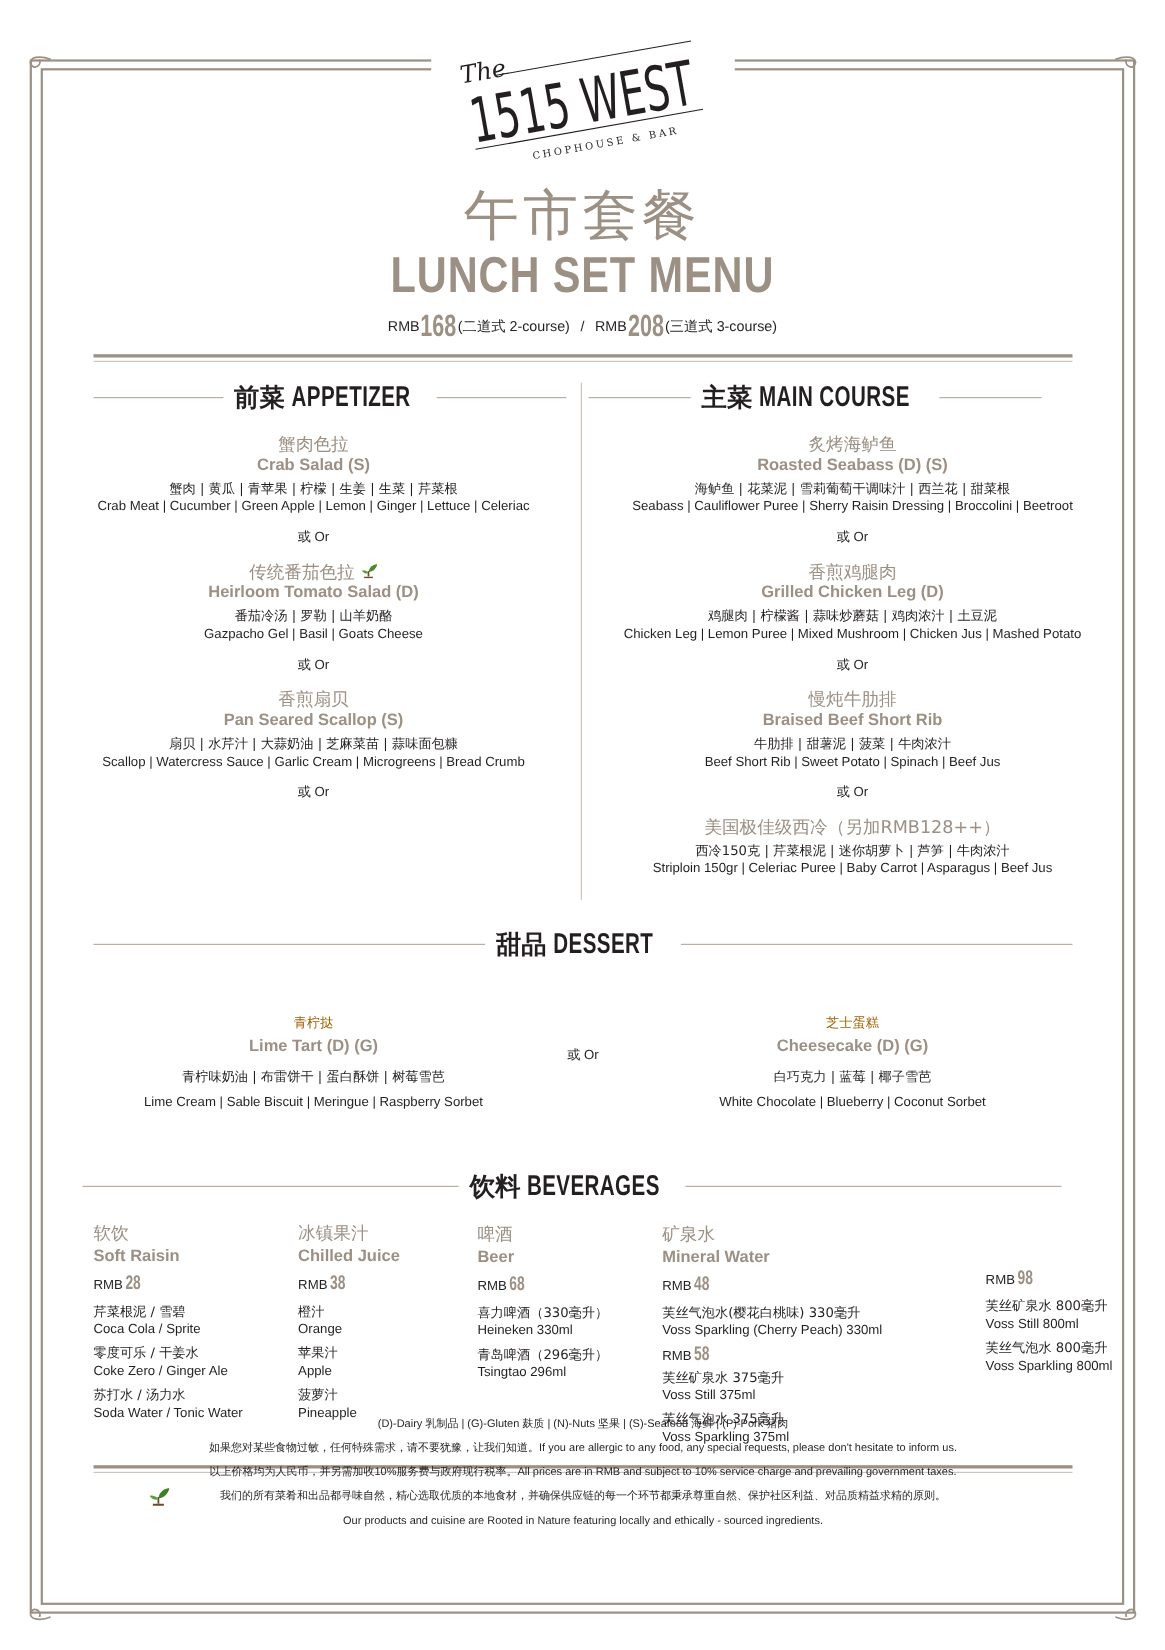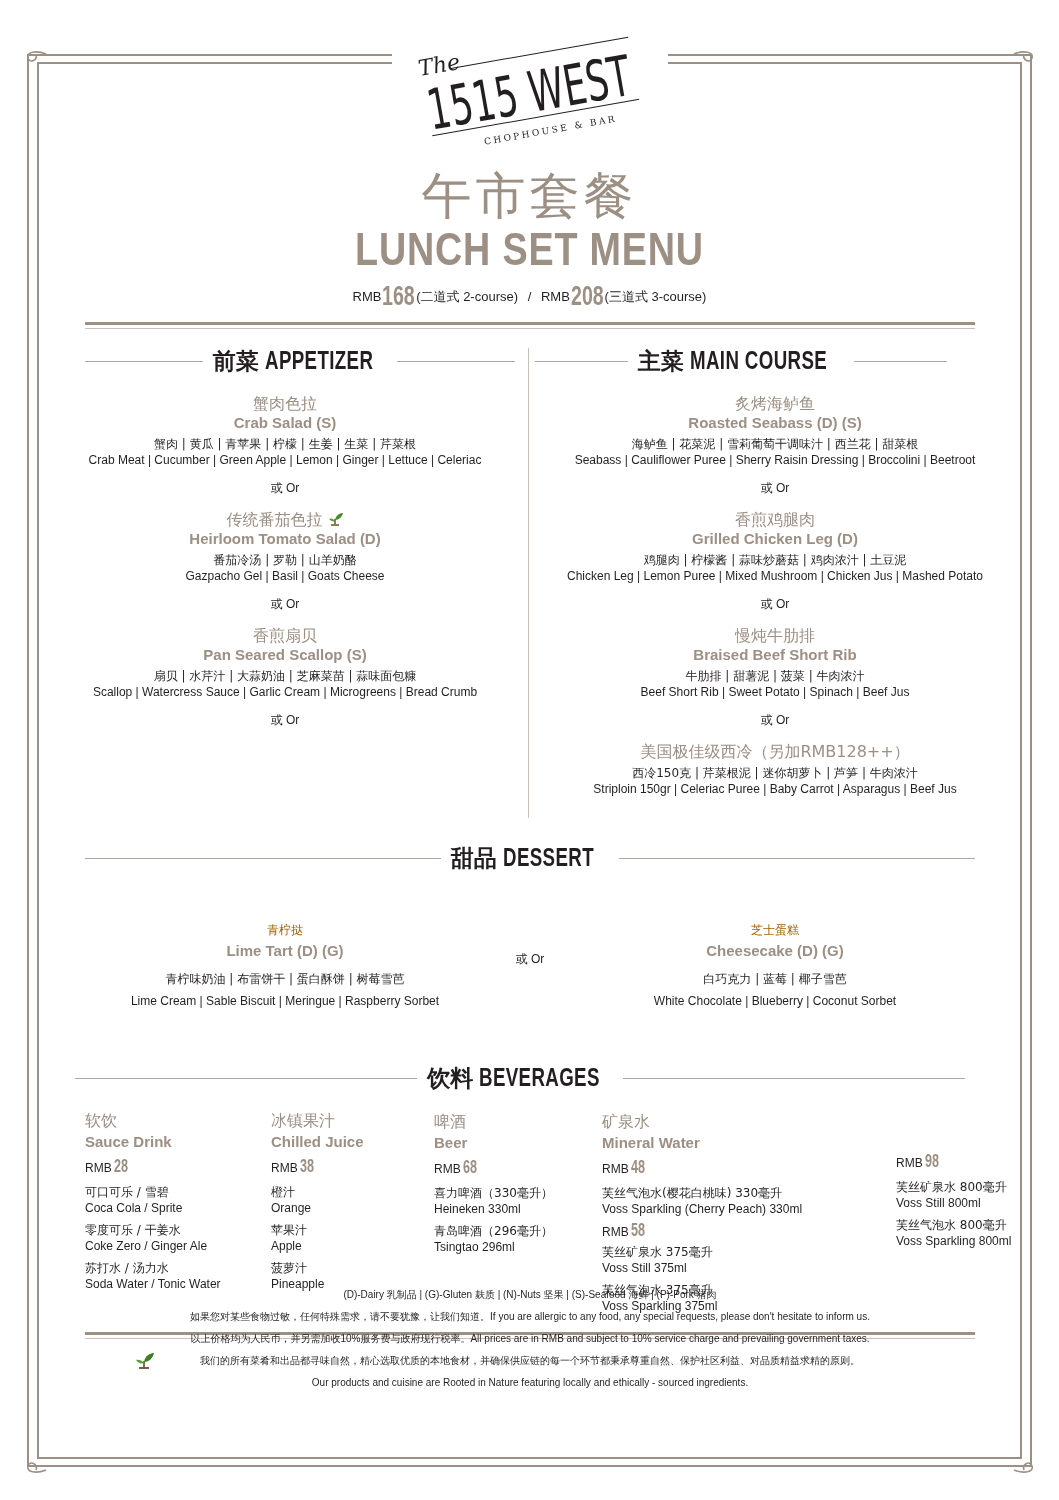--- a/index.html
+++ b/index.html
@@ -222,24 +222,24 @@
   <div class="line"></div>
   <div class="label">
       <span class="cn">饮料</span>
       <span class="en" style="margin-right:-34px;">BEVERAGES</span>
     </div>
   <div class="line"></div>
 </div>
 
 <div class="bev-col" style="left:85px;top:1111px;width:180px;">
   <div class="cn">软饮</div>
-  <div class="en">Sauce Drink</div>
+  <div class="en">Soft Raisin</div>
   <div class="price"><span>RMB</span><span class="num">28</span></div>
   <div class="item">
-      <div class="icn">可口可乐 / 雪碧</div>
+      <div class="icn">芹菜根泥 / 雪碧</div>
       <div class="ien">Coca Cola / Sprite</div>
     </div>
   <div class="item">
       <div class="icn">零度可乐 / 干姜水</div>
       <div class="ien">Coke Zero / Ginger Ale</div>
     </div>
   <div class="item">
       <div class="icn">苏打水 / 汤力水</div>
       <div class="ien">Soda Water / Tonic Water</div>
     </div>

